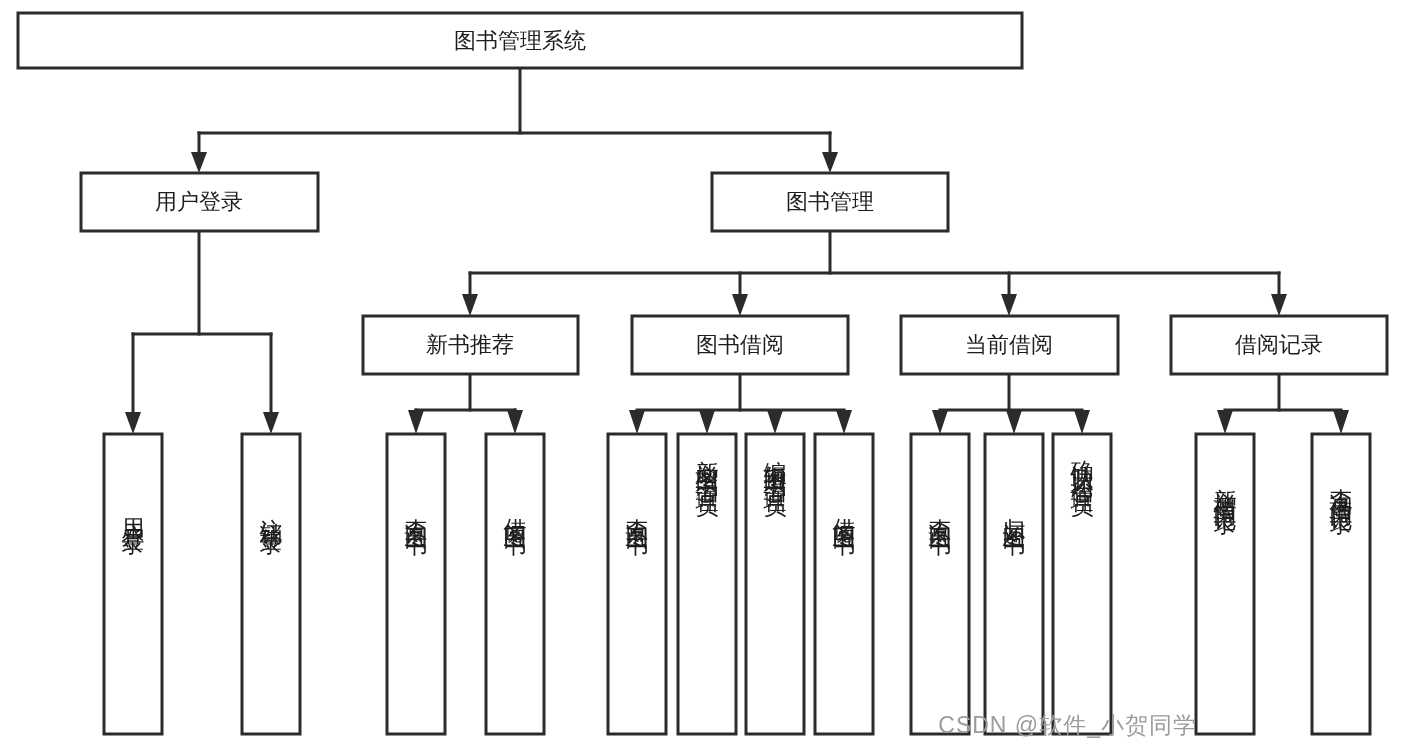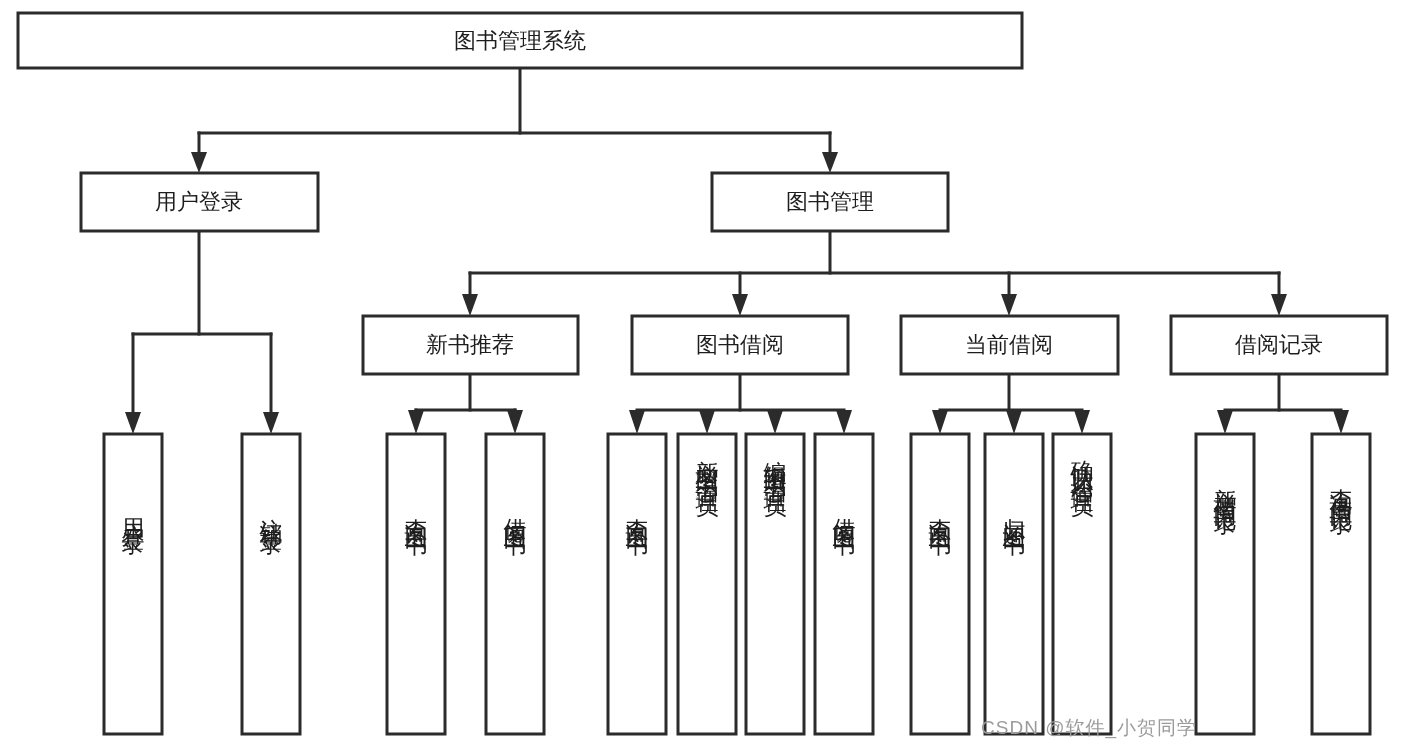--- a/index.html
+++ b/index.html
@@ -63,21 +63,21 @@
     line-height: 1;
     letter-spacing: 5px;
     color: #1d1d1d;
     white-space: nowrap;
   }
   .watermark {
     position: absolute;
     right: 14px;
     bottom: 6px;
     font-family: "Liberation Sans", "DejaVu Sans", sans-serif;
-    font-size: 19px;
+    font-size: 23px;
     color: #9b9b9b;
     letter-spacing: 1px;
     white-space: nowrap;
   }
 </style>
 </head>
 <body>
 
 <div id="diagram-root">
 

